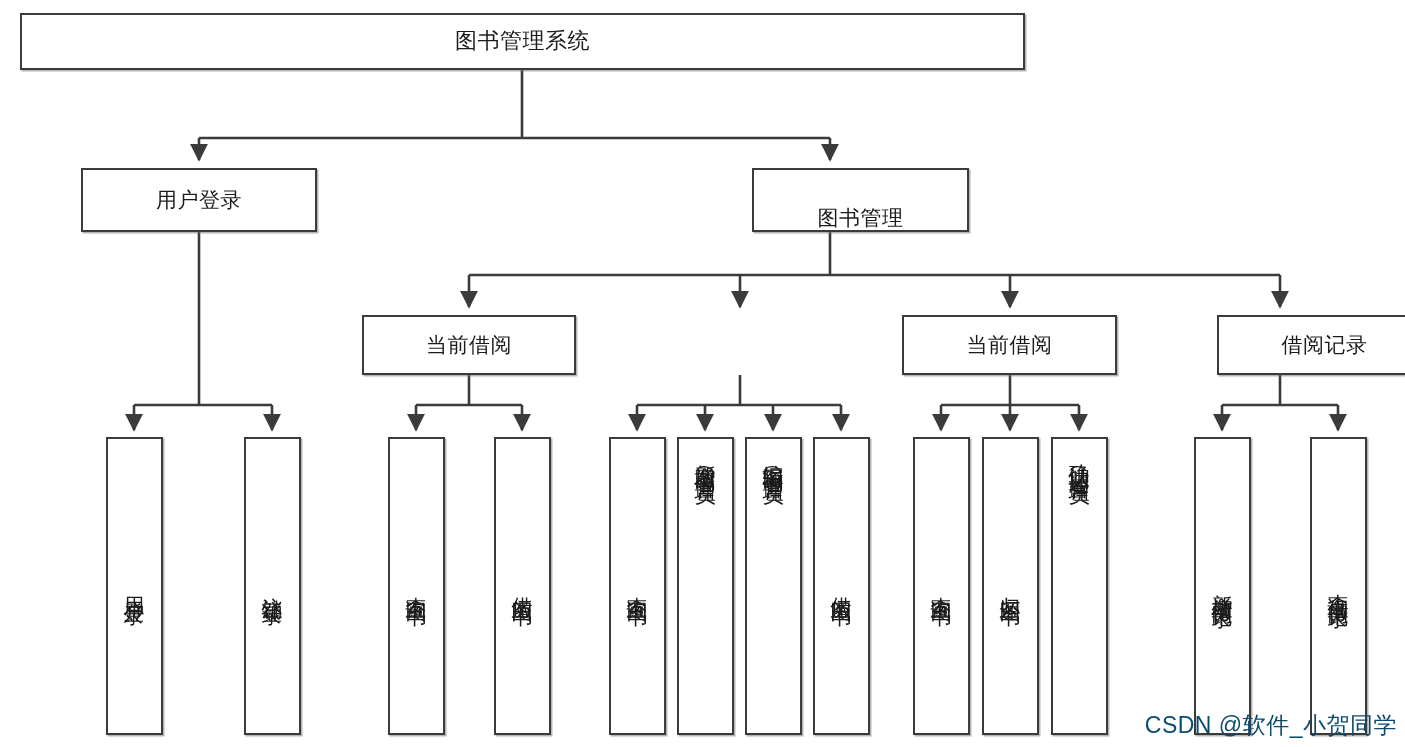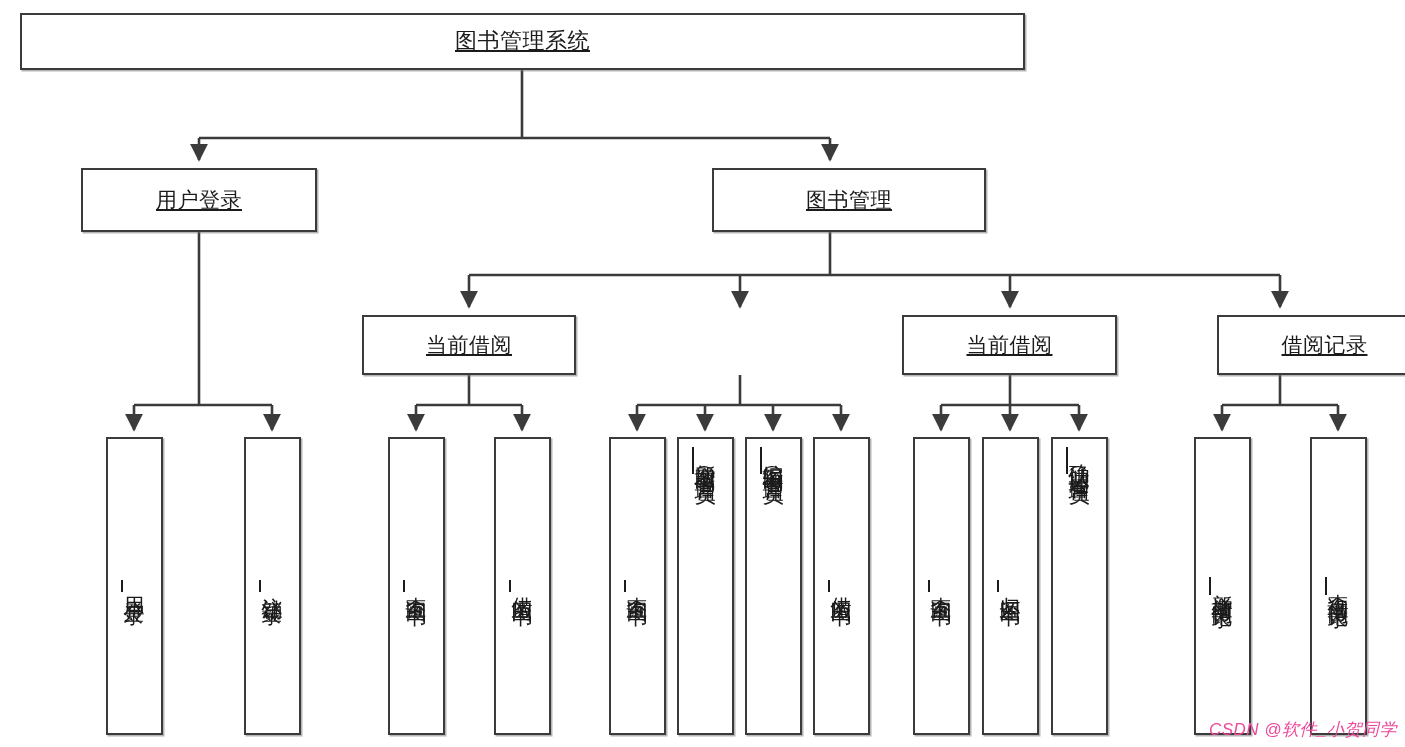--- a/index.html
+++ b/index.html
@@ -35,21 +35,20 @@
     display: flex;
     align-items: center;
     justify-content: center;
     color: #1b1b1b;
     z-index: 2;
   }
   .node-label {
     white-space: pre;
     line-height: 1.12;
     letter-spacing: 0.5px;
-    text-decoration: underline;
   }
   
   .node.h .node-label {
     writing-mode: horizontal-tb;
     font-size: 21px;
   }
   .node.root .node-label { font-size: 22px; }
   
   .node.v {
     align-items: flex-start;
@@ -67,26 +66,25 @@
   }
   
   .node.v.mid {
     align-items: center;
     padding-top: 0;
   }
   .watermark {
     position: absolute;
     right: 8px;
     bottom: 6px;
-    font-size: 17px;
-    color: #ec4899;
+    font-size: 23px;
+    color: #0c4a6e;
     letter-spacing: 0.5px;
     z-index: 3;
     white-space: pre;
-    font-style: italic;
   }
 </style>
 </head>
 <body>
 
 <div id="canvas">
 
   <svg id="wires" viewBox="0 0 1405 747" xmlns="http://www.w3.org/2000/svg">
     <defs>
       <marker id="arrow" viewBox="0 0 10 10" refX="9" refY="5" markerWidth="7" markerHeight="7" orient="auto-start-reverse">
@@ -137,21 +135,21 @@
     </g>
   </svg>
 
   <div class="node h root" style="left:20px; top:13px; width:1005px; height:57px;">
     <span class="node-label">图书管理系统</span>
   </div>
 
   <div class="node h" style="left:81px; top:168px; width:236px; height:64px;">
     <span class="node-label">用户登录</span>
   </div>
-  <div class="node h" style="left:712px; top:168px; width:274px; height:64px;">
+  <div class="node h" style="left:752px; top:168px; width:217px; height:64px;align-items:flex-end;">
     <span class="node-label">图书管理</span>
   </div>
 
   <div class="node h" style="left:362px; top:315px; width:214px; height:60px;">
     <span class="node-label">当前借阅</span>
   </div>
   <div class="node h" style="left:902px; top:315px; width:215px; height:60px;">
     <span class="node-label">当前借阅</span>
   </div>
   <div class="node h" style="left:1172px; top:315px; width:215px; height:60px;margin-left:45px;">

